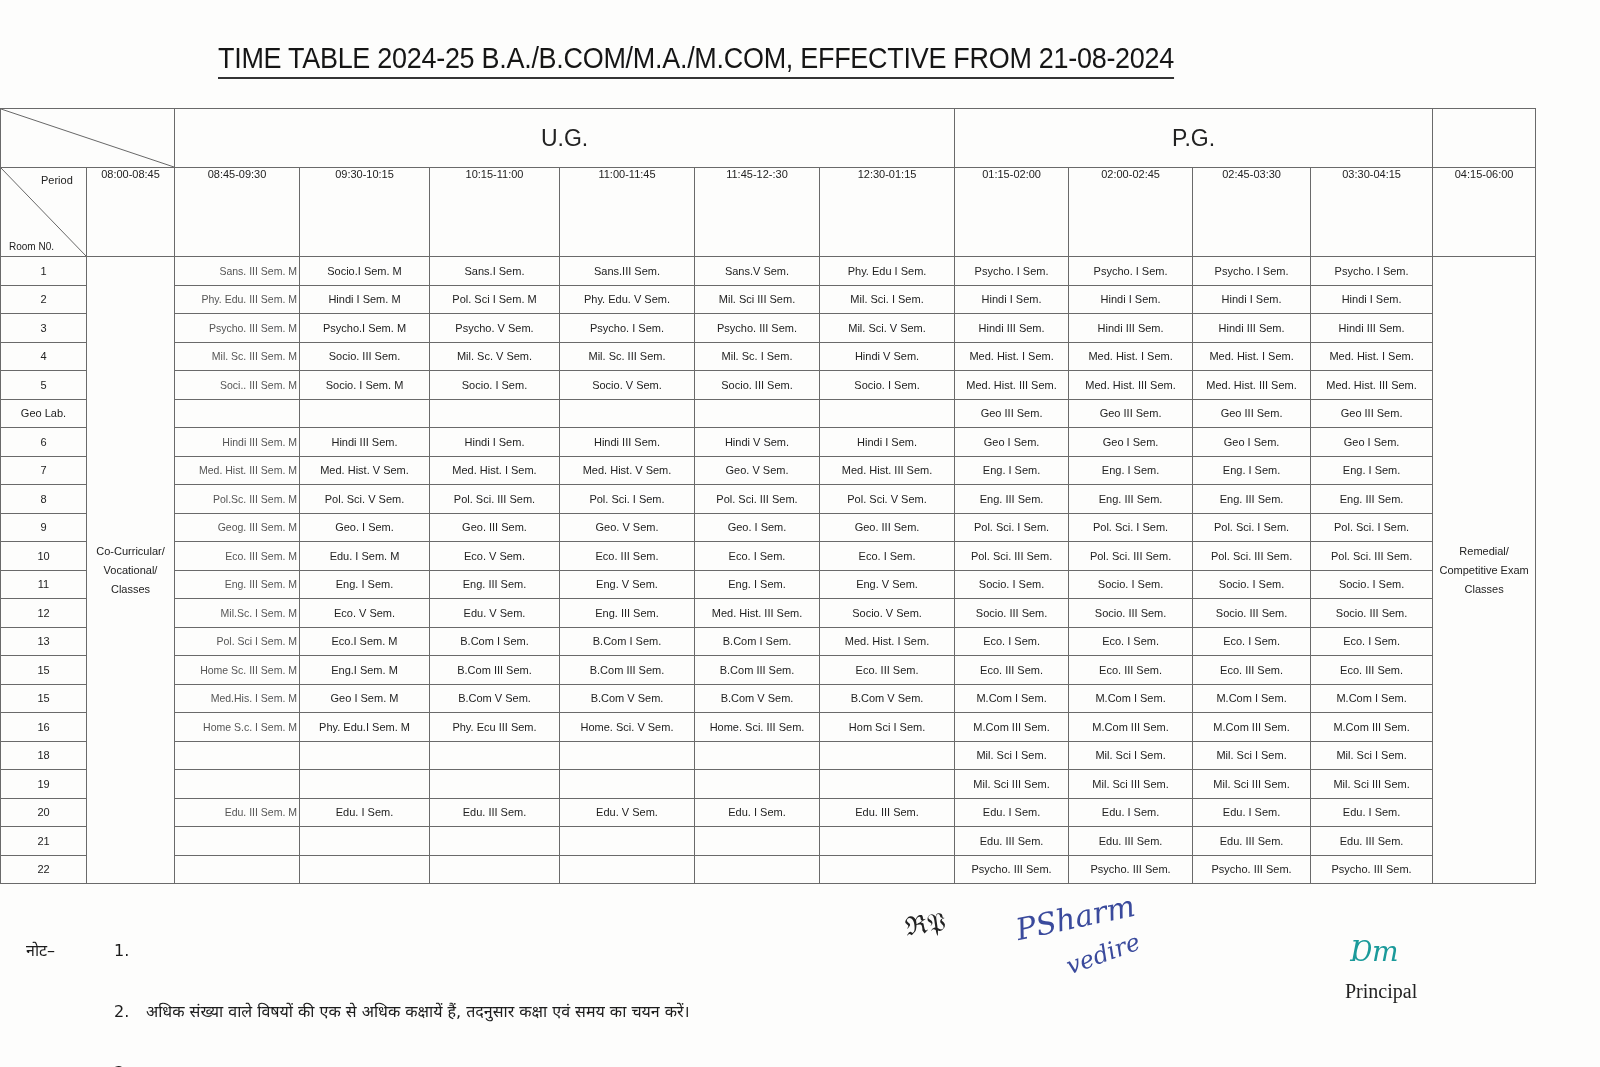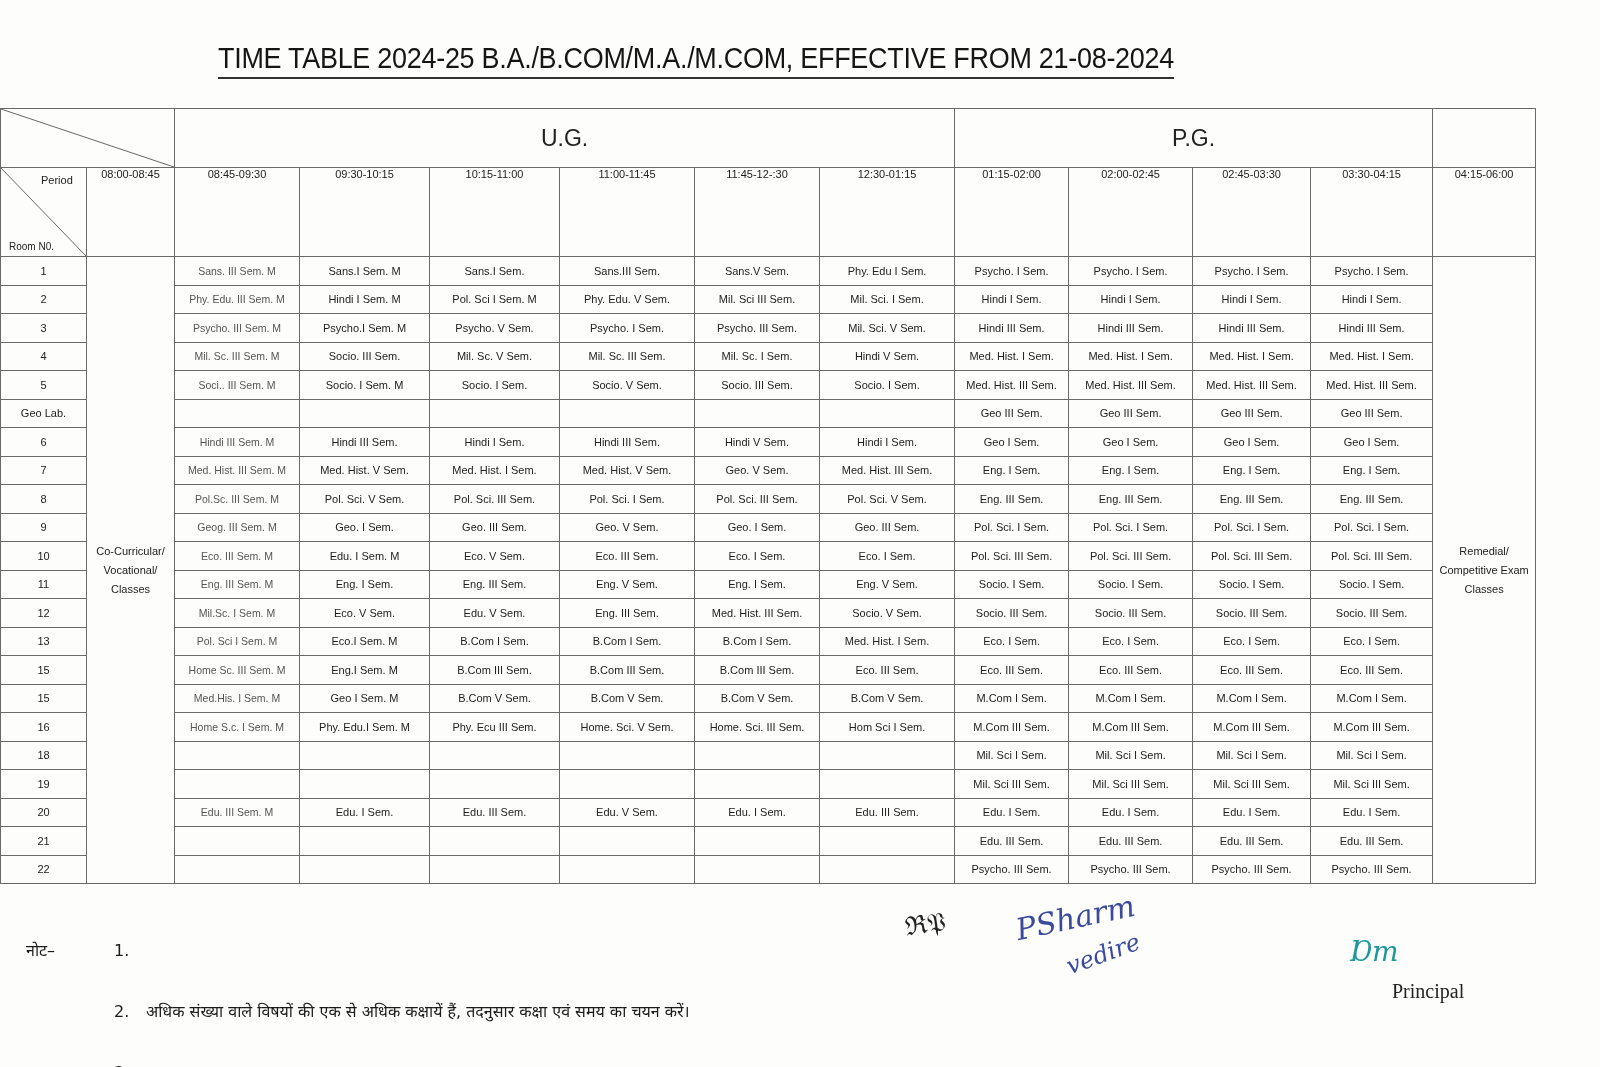--- a/index.html
+++ b/index.html
@@ -37,39 +37,39 @@
     overflow: hidden;
   }
   .group-row td { height: 58px; font-size: 23px; color: #111; }
   .time-row td { height: 88px; vertical-align: top; padding-top: 6px; font-size: 11px; color: #111; }
   .diag { position: relative; }
   .diag svg { position: absolute; left: 0; top: 0; width: 100%; height: 100%; }
   .corner-period { position: absolute; left: 28px; top: 6px; font-size: 11px; margin-left: 12px; }
   .corner-room { position: absolute; left: 8px; bottom: 4px; font-size: 10px; }
   .data-row td { height: 27.5px; font-size: 11px; }
   .data-row td.room { font-size: 11px; }
-  .data-row td.ug-m { color: #555; font-size: 10.5px; }
+  .data-row td.ug-m { color: #555; font-size: 10.5px; text-align: right; }
   .cocurr, .remedial {
     vertical-align: middle; font-size: 11px; line-height: 19px; white-space: normal !important; margin-top: 24px;
   }
   .remedial { color: #444; font-size: 10.5px; }
   .notes {
     position: absolute; left: 26px; top: 902px;
     font-family: "DejaVu Sans", sans-serif;
     font-size: 16px; line-height: 25px; color: #1b1b1b;
   }
   .note-line { display: flex; margin-top: 36px; }
   .note-prefix { width: 88px; display: inline-block; }
   .note-num { width: 32px; display: inline-block; }
   .sig { position: absolute; font-family: "DejaVu Serif", serif; }
   .sig1 { left: 905px; top: 905px; color: #222; font-size: 26px; transform: rotate(-8deg); }
   .sig2 { left: 1015px; top: 900px; color: #3a4a9c; font-size: 30px; font-style: italic; transform: rotate(-12deg); }
   .sig3 { left: 1065px; top: 940px; color: #3a4a9c; font-size: 24px; font-style: italic; transform: rotate(-20deg); }
   .sig4 { left: 1350px; top: 935px; color: #1a9a9a; font-size: 28px; font-style: italic; }
-  .principal { position: absolute; left: 1345px; top: 980px; font-family: "Liberation Serif", serif; font-size: 20px; color: #222; margin-left: 47px; }
+  .principal { position: absolute; left: 1345px; top: 980px; font-family: "Liberation Serif", serif; font-size: 20px; color: #222; }
 </style>
 </head>
 <body>
 
 <div class="title">TIME TABLE 2024-25 B.A./B.COM/M.A./M.COM, EFFECTIVE FROM 21-08-2024</div>
 
 <table class="tt">
   <colgroup>
     <col style="width:86px">
       <col style="width:88px">
@@ -114,21 +114,21 @@
         <td>01:15-02:00</td>
         <td>02:00-02:45</td>
         <td>02:45-03:30</td>
         <td>03:30-04:15</td>
         <td>04:15-06:00</td>
       </tr>
   <tr class="data-row">
         <td class="room">1</td>
         <td rowspan="22" class="cocurr">Co-Curricular/ Vocational/ Classes</td>
         <td class="ug-m">Sans. III Sem. M</td>
-        <td>Sans.I Sem. M</td>
+        <td>Socio.I Sem. M</td>
         <td>Sans.I Sem.</td>
         <td>Sans.III Sem.</td>
         <td>Sans.V Sem.</td>
         <td>Phy. Edu I Sem.</td>
         <td>Psycho. I Sem.</td>
         <td>Psycho. I Sem.</td>
         <td>Psycho. I Sem.</td>
         <td>Psycho. I Sem.</td>
         <td rowspan="22" class="remedial">Remedial/ Competitive Exam Classes</td>
       </tr>

